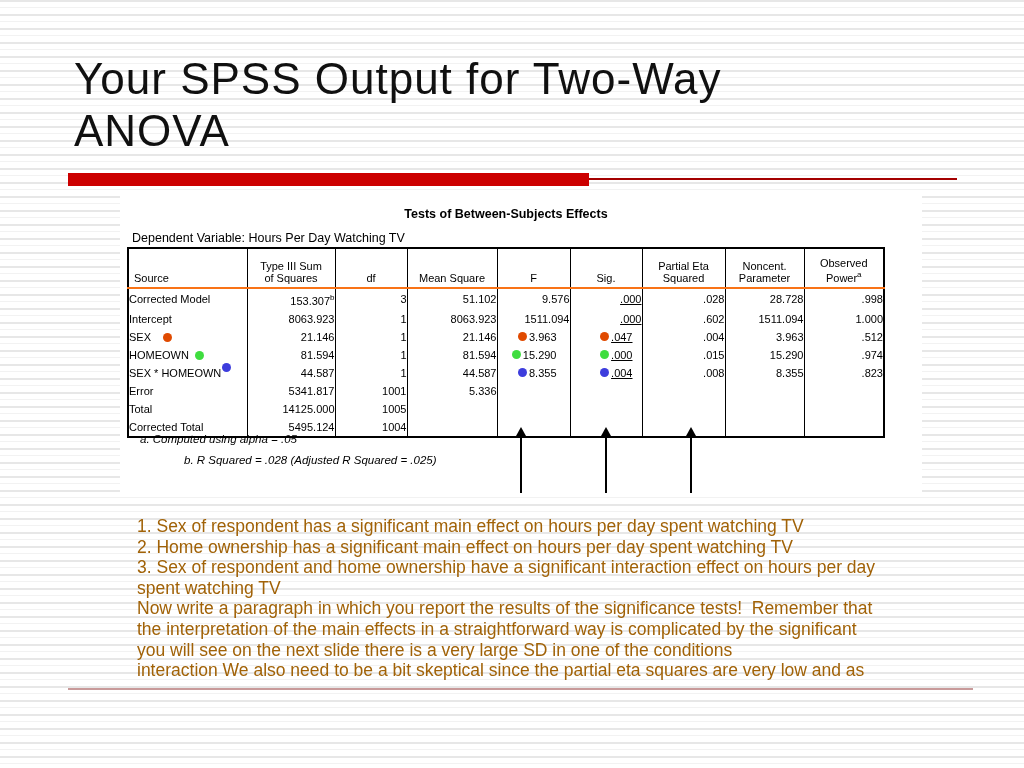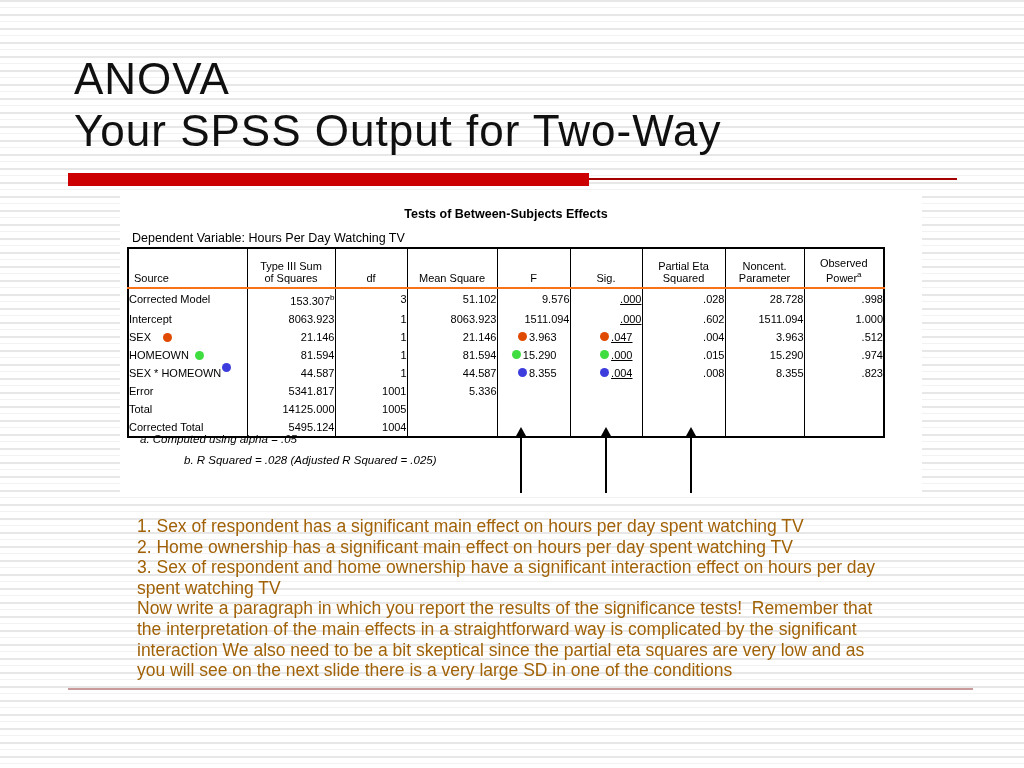--- a/index.html
+++ b/index.html
@@ -80,22 +80,22 @@
   
   .bodytext { position:absolute; left:137px; top:516px; font-size:17.5px; line-height:20.6px; color:#a16207; }
   .bodytext div { white-space:pre; }
   
   .bottom-rule { position:absolute; left:68px; top:688px; width:905px; height:2px; background:#c89a9a; }
 </style>
 </head>
 <body>
 
 <div class="slide-title">
+  <div>Your SPSS Output for Two-Way</div>
   <div>ANOVA</div>
-  <div>Your SPSS Output for Two-Way</div>
 </div>
 
 <div class="accent-bar"></div>
 <div class="accent-line"></div>
 
 <div class="panel">
 
   <div class="tbl-title">Tests of Between-Subjects Effects</div>
   <div class="dep-var">Dependent Variable: Hours Per Day Watching TV</div>
 
@@ -254,17 +254,17 @@
   <div class="up-arrow ar-eta"></div>
 </div>
 
 <div class="bodytext">
   <div>1. Sex of respondent has a significant main effect on hours per day spent watching TV</div>
   <div>2. Home ownership has a significant main effect on hours per day spent watching TV</div>
   <div>3. Sex of respondent and home ownership have a significant interaction effect on hours per day</div>
   <div>spent watching TV</div>
   <div>Now write a paragraph in which you report the results of the significance tests!  Remember that</div>
   <div>the interpretation of the main effects in a straightforward way is complicated by the significant</div>
+  <div>you will see on the next slide there is a very large SD in one of the conditions</div>
   <div>interaction We also need to be a bit skeptical since the partial eta squares are very low and as</div>
-  <div>you will see on the next slide there is a very large SD in one of the conditions</div>
 </div>
 
 <div class="bottom-rule"></div>
 
 </body></html>

